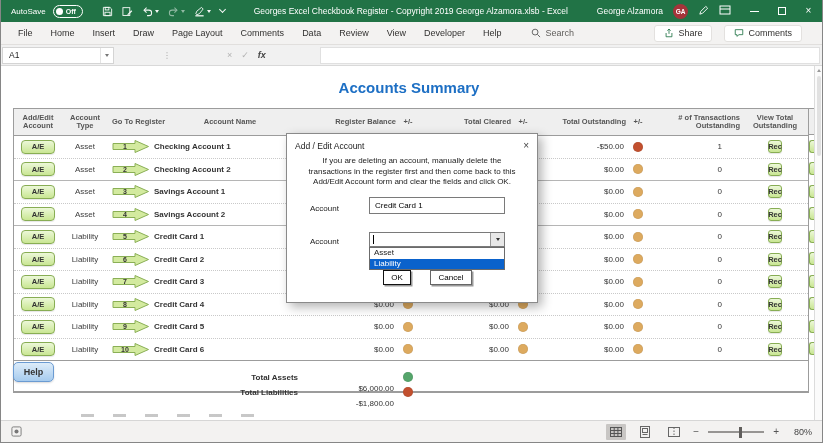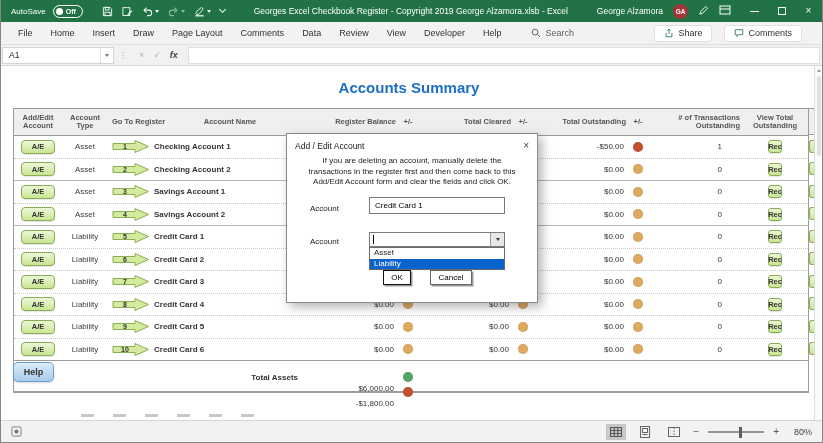--- a/index.html
+++ b/index.html
@@ -31,21 +31,21 @@
 
   
   .menubar { height:23px; background:#f3f2f1; display:flex; align-items:center; padding:0 20px 0 8px; border-bottom:1px solid #e1dfdd; }
   .menu-tabs { display:flex; }
   .menu-tab { font-size:9px; color:#323130; padding:0 9px; cursor:pointer; }
   .searchbox { display:flex; align-items:center; gap:5px; margin-left:20px; color:#605e5c; font-size:9px; }
   .mb-right { margin-left:auto; display:flex; gap:12px; }
   .pillbtn { display:flex; align-items:center; gap:4px; background:#fff; border:1px solid #e3e1df; border-radius:3px; padding:2px 9px; font-size:9px; color:#323130; height:17px; }
 
   
-  .formulabar { height:21px; background:#f1f1f1; display:flex; align-items:center; border-bottom:1px solid #d9d9d9; }
+  .formulabar { height:21px; background:#f1f1f1; display:flex; align-items:center; border-bottom:1px solid #d9d9d9;gap:44px; }
   .namebox { width:112px; height:17px; margin-left:1px; background:#fff; border:1px solid #d4d4d4; display:flex; align-items:center; font-size:8.5px; color:#222; padding-left:6px; }
   .namebox .nb-arrow { margin-left:auto; border-left:1px solid #e3e3e3; height:100%; display:flex; align-items:center; padding:0 4px; }
   .tri-gray { width:0; height:0; border-left:2.5px solid transparent; border-right:2.5px solid transparent; border-top:3px solid #777; }
   .fbar-sep { color:#a0a0a0; font-size:8px; padding:0 5px; letter-spacing:-1px; }
   .fbar-btns { display:flex; align-items:center; gap:9px; padding:0 8px; }
   .fbar-x, .fbar-check { color:#b3b3b3; font-size:9px; }
   .fx { font-size:9px; font-style:italic; font-weight:bold; color:#444; }
   .formula-input { flex:1; height:17px; margin:0 2px; background:#fff; border:1px solid #e0e0e0; font-size:8.5px; padding:0 4px; outline:none; font-family:inherit; }
 
   
@@ -580,20 +580,21 @@
 </div>
       <div class="ttl-body">
           <div class="total-row grid12">
             <div class="t-label">Total Assets</div>
             <div class="t-value">$6,000.00</div>
             <div class="cell c-dot">
               <span class="dot" style="background: rgb(85, 165, 107);"></span>
             </div>
           </div>
           <div class="total-row grid12 tsep">
+            <div class="t-label">Total Liabilities</div>
             <div class="t-value">-$1,800.00</div>
             <div class="cell c-dot">
               <span class="dot" style="background: rgb(194, 80, 47);"></span>
             </div>
           </div>
         </div>
     </div>
 
     <button class="help-btn">Help</button>
 

